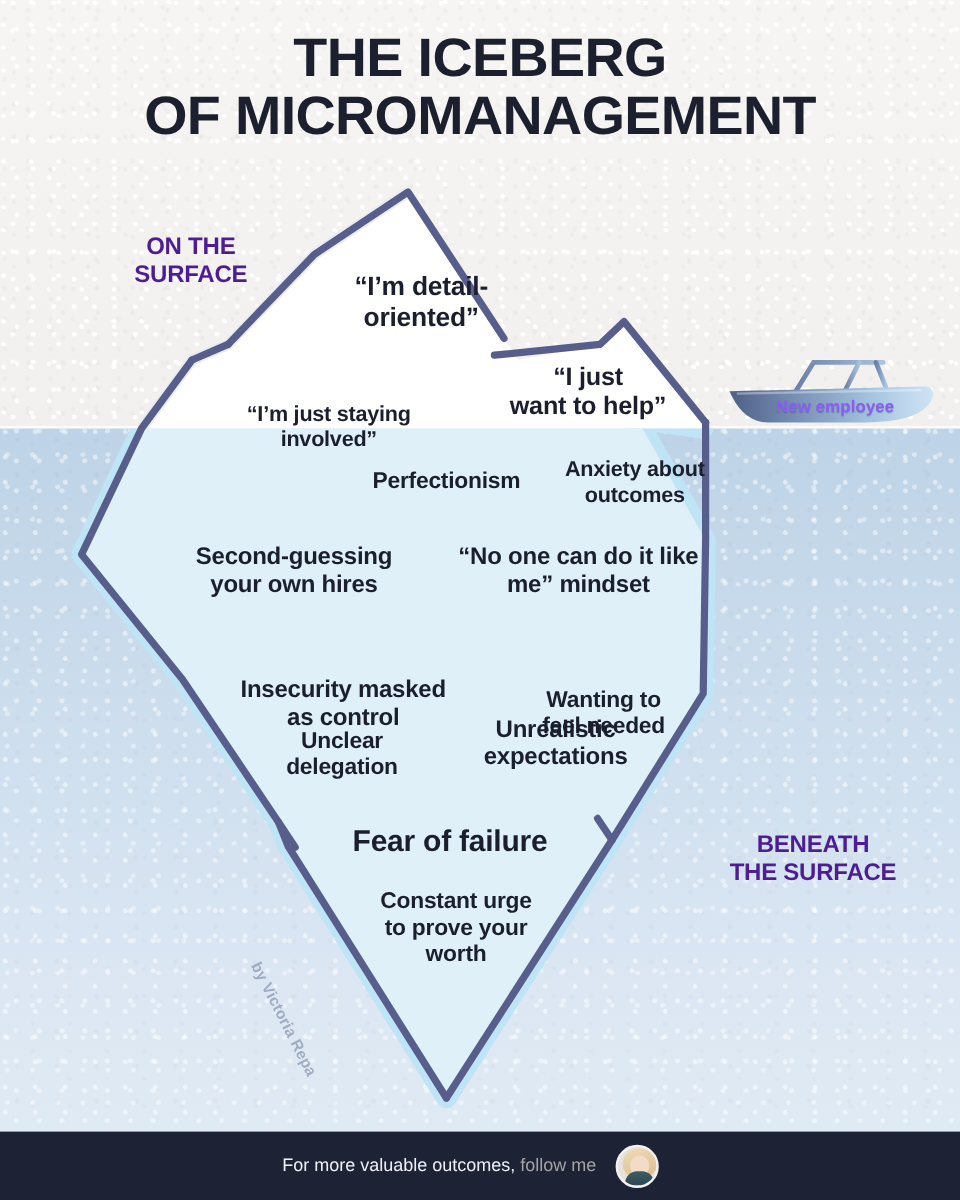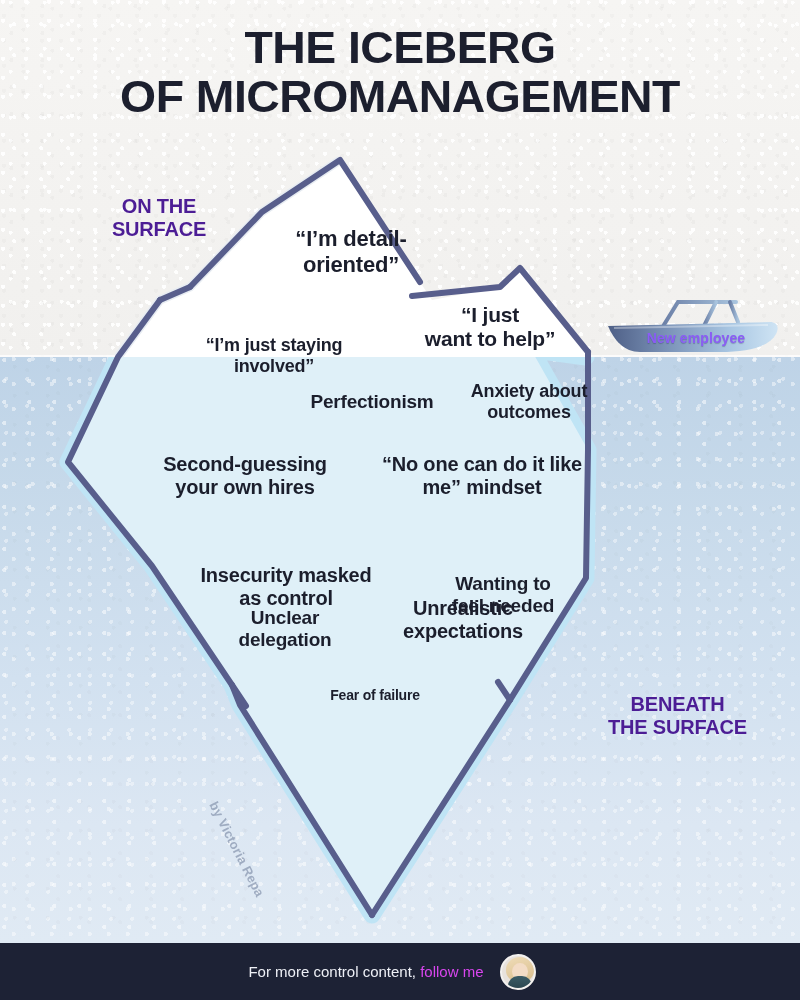--- a/index.html
+++ b/index.html
@@ -93,21 +93,21 @@
 
   #l-second   { left:145px; top:453px; width:200px; font-size:20px; }
   #l-noone    { left:372px; top:453px; width:220px; font-size:20px; }
 
   #l-insec    { left:186px; top:534px; width:200px; font-size:20px;margin-top:30px; }
   #l-wanting  { left:418px; top:529px; width:170px; font-size:19px;margin-top:44px; }
 
   #l-unclear  { left:210px; top:607px; width:150px; font-size:19px; }
   #l-unreal   { left:378px; top:597px; width:170px; font-size:20px; }
 
-  #l-fear     { left:280px; top:687px; width:190px; font-size:14px; }
+  #l-fear     { left:280px; top:687px; width:190px; font-size:25px; }
   #l-constant { left:290px; top:741px; width:180px; font-size:19px; }
 
   
   #boat { position:absolute; left:600px; top:288px; width:196px; height:72px; }
   #boat-label {
     position:absolute; left:616px; top:330px; width:160px;
     text-align:center;
     font-size:14px; font-weight:bold; color:#8b5cf6;
     letter-spacing:.1px;
     text-shadow:0 1px 1px rgba(40,60,90,.35);
@@ -127,21 +127,21 @@
 
   
   #footer {
     position:absolute; left:0; top:943px; width:800px; height:57px;
     background:#1d2235;
     display:flex; align-items:center; justify-content:center;
   }
   #footer-cta {
     font-size:15px; color:#eef0f6; white-space:nowrap;
   }
-  #footer-cta .accent { color:#d946ef; }
+  #footer-cta .accent { color:#a3a3a3; }
   #avatar {
     width:36px; height:36px; border-radius:50%;
     margin:0 16px;
     overflow:hidden; position:relative; flex:none;
     background:#e8e2dd;
     border:2px solid #f3f1ef;
   }
   #avatar .hair {
     position:absolute; left:4px; top:1px; width:28px; height:25px;
     border-radius:50% 50% 45% 45%;
@@ -254,25 +254,26 @@
 
   <div class="lbl" id="l-perfect">Perfectionism</div>
   <div class="lbl" id="l-anxiety">Anxiety about<br>outcomes</div>
   <div class="lbl" id="l-second">Second-guessing<br>your own hires</div>
   <div class="lbl" id="l-noone">“No one can do it like<br>me” mindset</div>
   <div class="lbl" id="l-insec">Insecurity masked<br>as control</div>
   <div class="lbl" id="l-wanting">Wanting to<br>feel needed</div>
   <div class="lbl" id="l-unclear">Unclear<br>delegation</div>
   <div class="lbl" id="l-unreal">Unrealistic<br>expectations</div>
   <div class="lbl" id="l-fear">Fear of failure</div>
+  <div class="lbl" id="l-constant">Constant urge<br>to prove your<br>worth</div>
 
   <div id="watermark">by Victoria Repa</div>
 
   <div id="footer">
-    <div id="footer-cta"><span>For more control content, </span><span class="accent">follow me</span></div>
+    <div id="footer-cta"><span>For more valuable outcomes, </span><span class="accent">follow me</span></div>
 
     <div id="avatar">
       <div class="hair"></div>
       <div class="face"></div>
       <div class="body"></div>
     </div>
 
   </div>
 
 </div>

